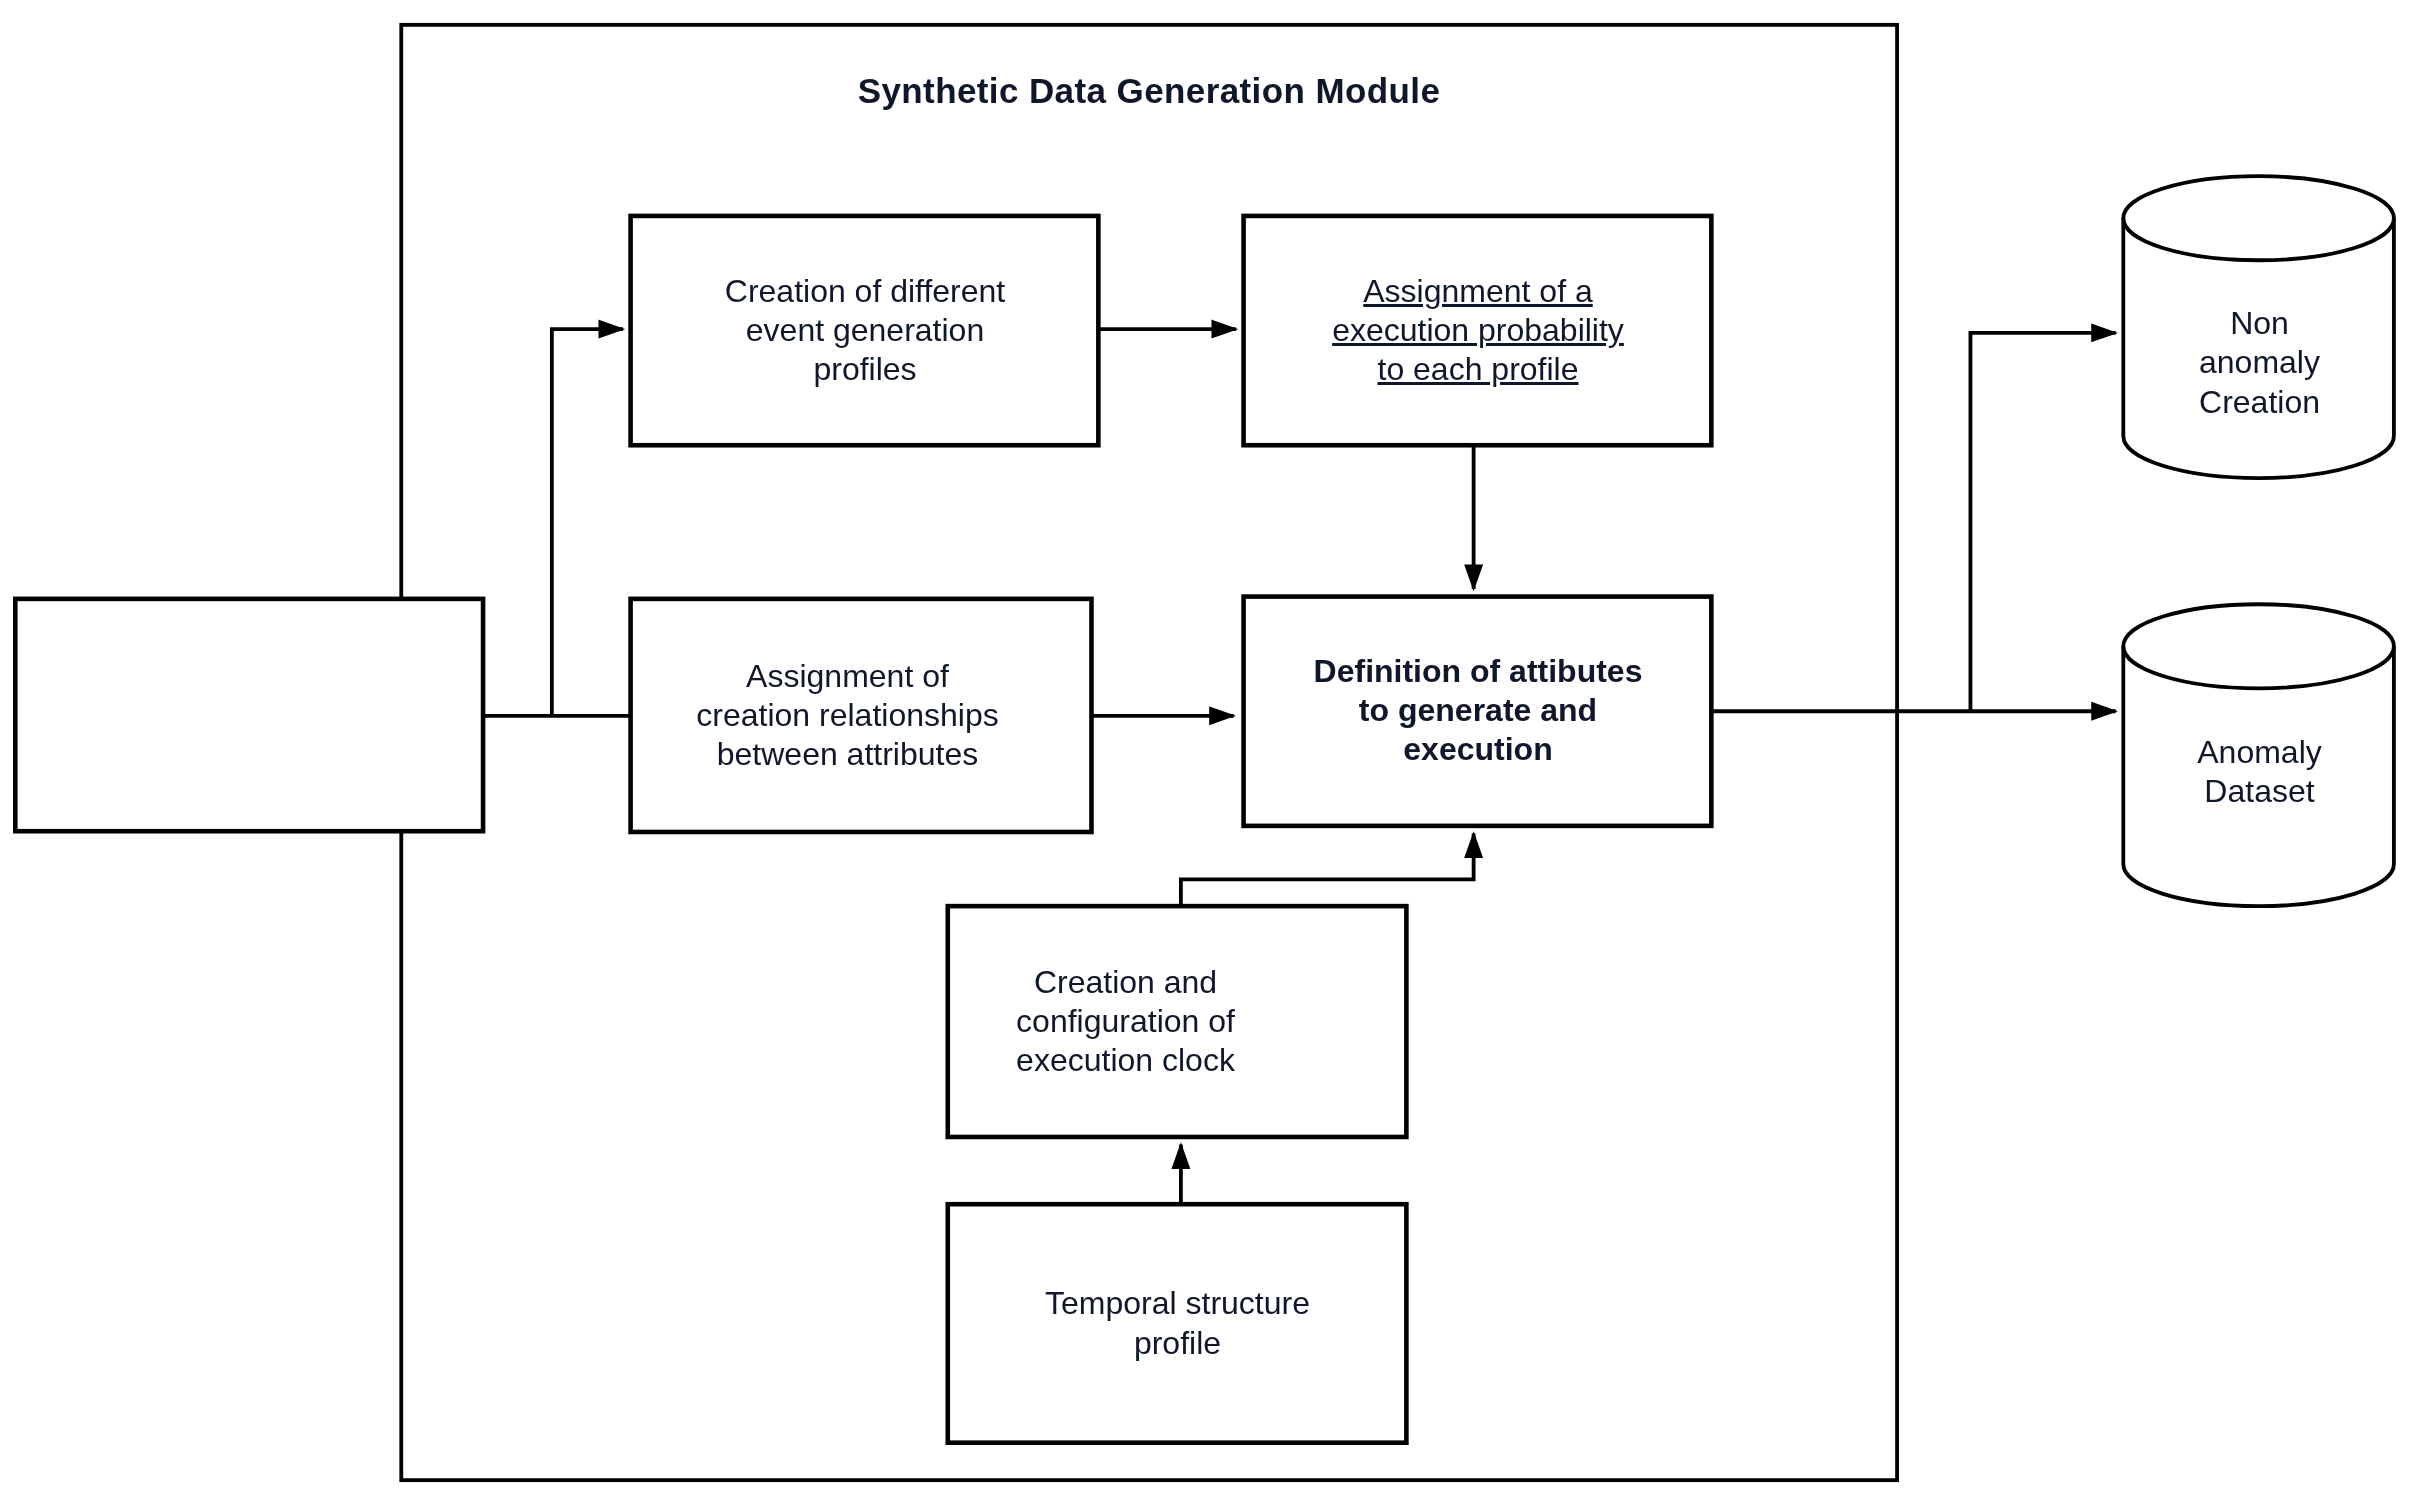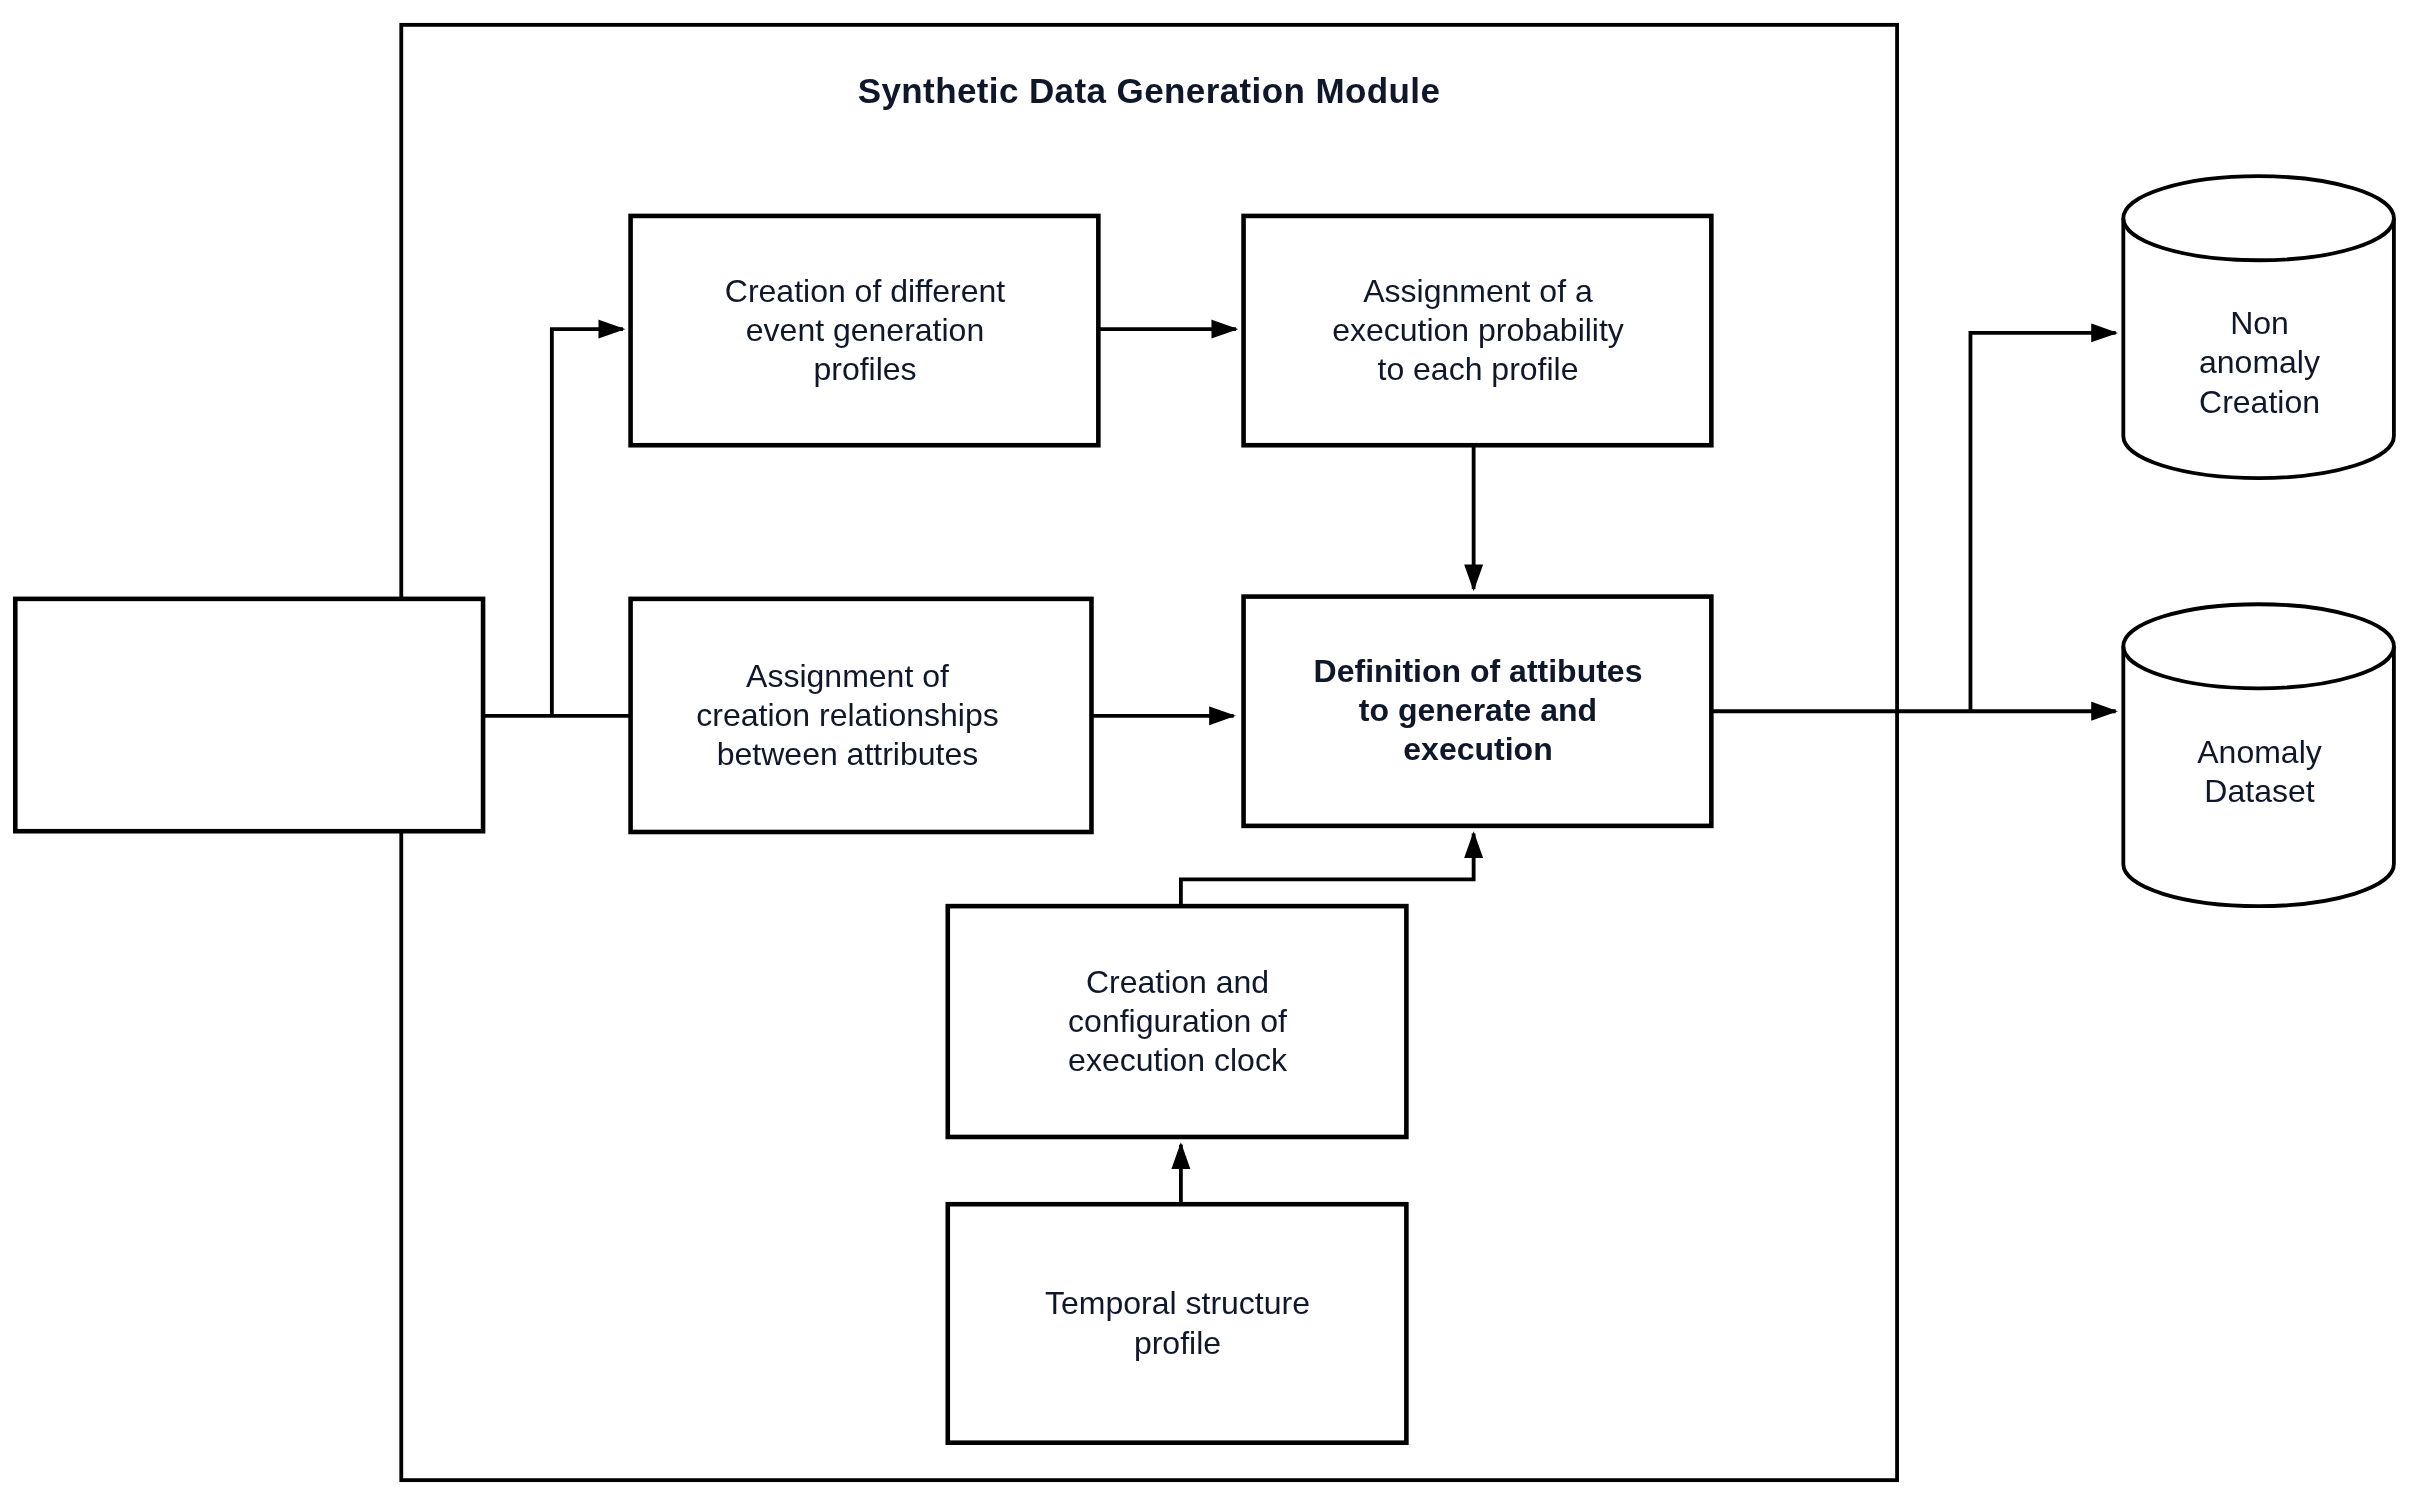--- a/index.html
+++ b/index.html
@@ -32,24 +32,24 @@
     position: absolute;
     display: flex; align-items: center; justify-content: center;
     text-align: center;
     font-size: 32px;
     line-height: 1.22;
     white-space: pre-line;
   }
   
   .lbl-load       { left: 15.3px;   top: 599px;  width: 468px; height: 232px; }
   .lbl-profiles   { left: 631px;  top: 216px;  width: 468px; height: 229px; }
-  .lbl-prob       { left: 1244px; top: 216px;  width: 468px; height: 229px; }
+  .lbl-prob       { left: 1244px; top: 216px;  width: 468px; height: 229px; text-decoration: underline; }
   .lbl-rel        { left: 617px;  top: 599px;  width: 461px; height: 233px; text-align: center; }
   .lbl-def        { left: 1244px; top: 596px;  width: 468px; height: 229px; font-weight: bold; }
-  .lbl-clock      { left: 948px; top: 906px; width: 459px; height: 231px; }
+  .lbl-clock      { left: 896px; top: 906px; width: 459px; height: 231px; }
   .lbl-temporal   { left: 948px; top: 1204px; width: 459px; height: 239px; }
   
   .lbl-nonanomaly { left: 2124px; top: 252px;  width: 271px; height: 222px; }
   .lbl-anomaly    { left: 2124px; top: 661px;  width: 271px; height: 222px; }
 </style>
 </head>
 <body>
 
 <div class="canvas">
 

